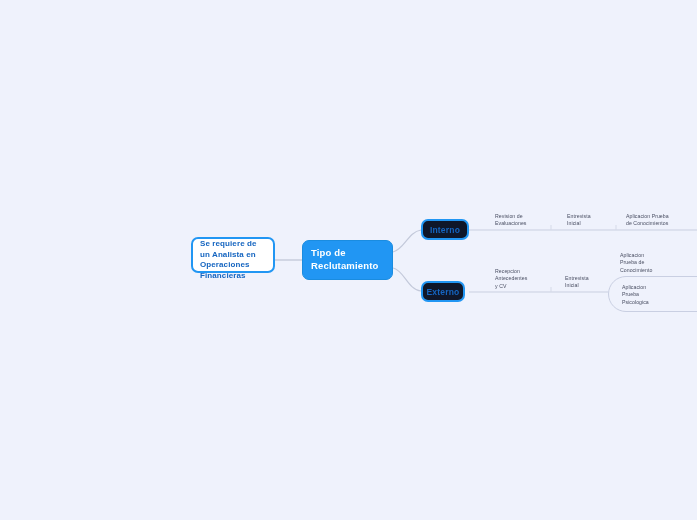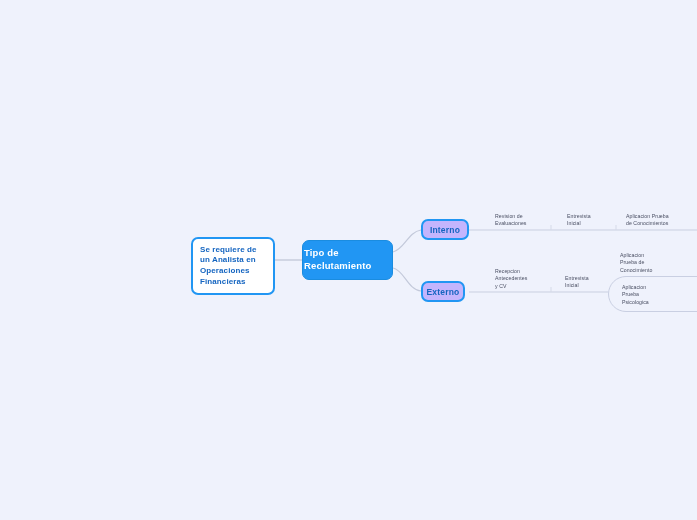--- a/index.html
+++ b/index.html
@@ -28,27 +28,27 @@
     height: 520px;
     pointer-events: none;
   }
 
   
   .node-root {
     position: absolute;
     left: 191px;
     top: 237px;
     width: 84px;
-    height: 58px;
+    height: 36px;
     box-sizing: border-box;
     background: #ffffff;
     border: 2px solid #2196f3;
     border-radius: 7px;
     display: flex;
-    align-items: center;
+    align-items: flex-start;
     padding: 0 7px;
   }
   .node-root .txt {
     color: #1565c0;
     font-size: 8px;
     font-weight: bold;
     line-height: 1.32;
     letter-spacing: .1px;
   }
 
@@ -58,35 +58,35 @@
     left: 302px;
     top: 240px;
     width: 91px;
     height: 40px;
     box-sizing: border-box;
     background: #2196f3;
     border: 1px solid #1a8ce0;
     border-radius: 7px;
     display: flex;
     align-items: center;
-    padding: 0 1px;
+    padding: 0 8px;
   }
   .node-main .txt {
     color: #ffffff;
     font-size: 9.5px;
     font-weight: bold;
     line-height: 1.35;
     letter-spacing: .15px;
   }
 
   
   .node-pill {
     position: absolute;
     box-sizing: border-box;
-    background: #c4b5fd;
+    background: #0f172a;
     border: 2px solid #2196f3;
     border-radius: 7px;
     display: flex;
     align-items: center;
     justify-content: center;
   }
   .node-pill .txt {
     color: #1565c0;
     font-size: 8.5px;
     font-weight: bold;

